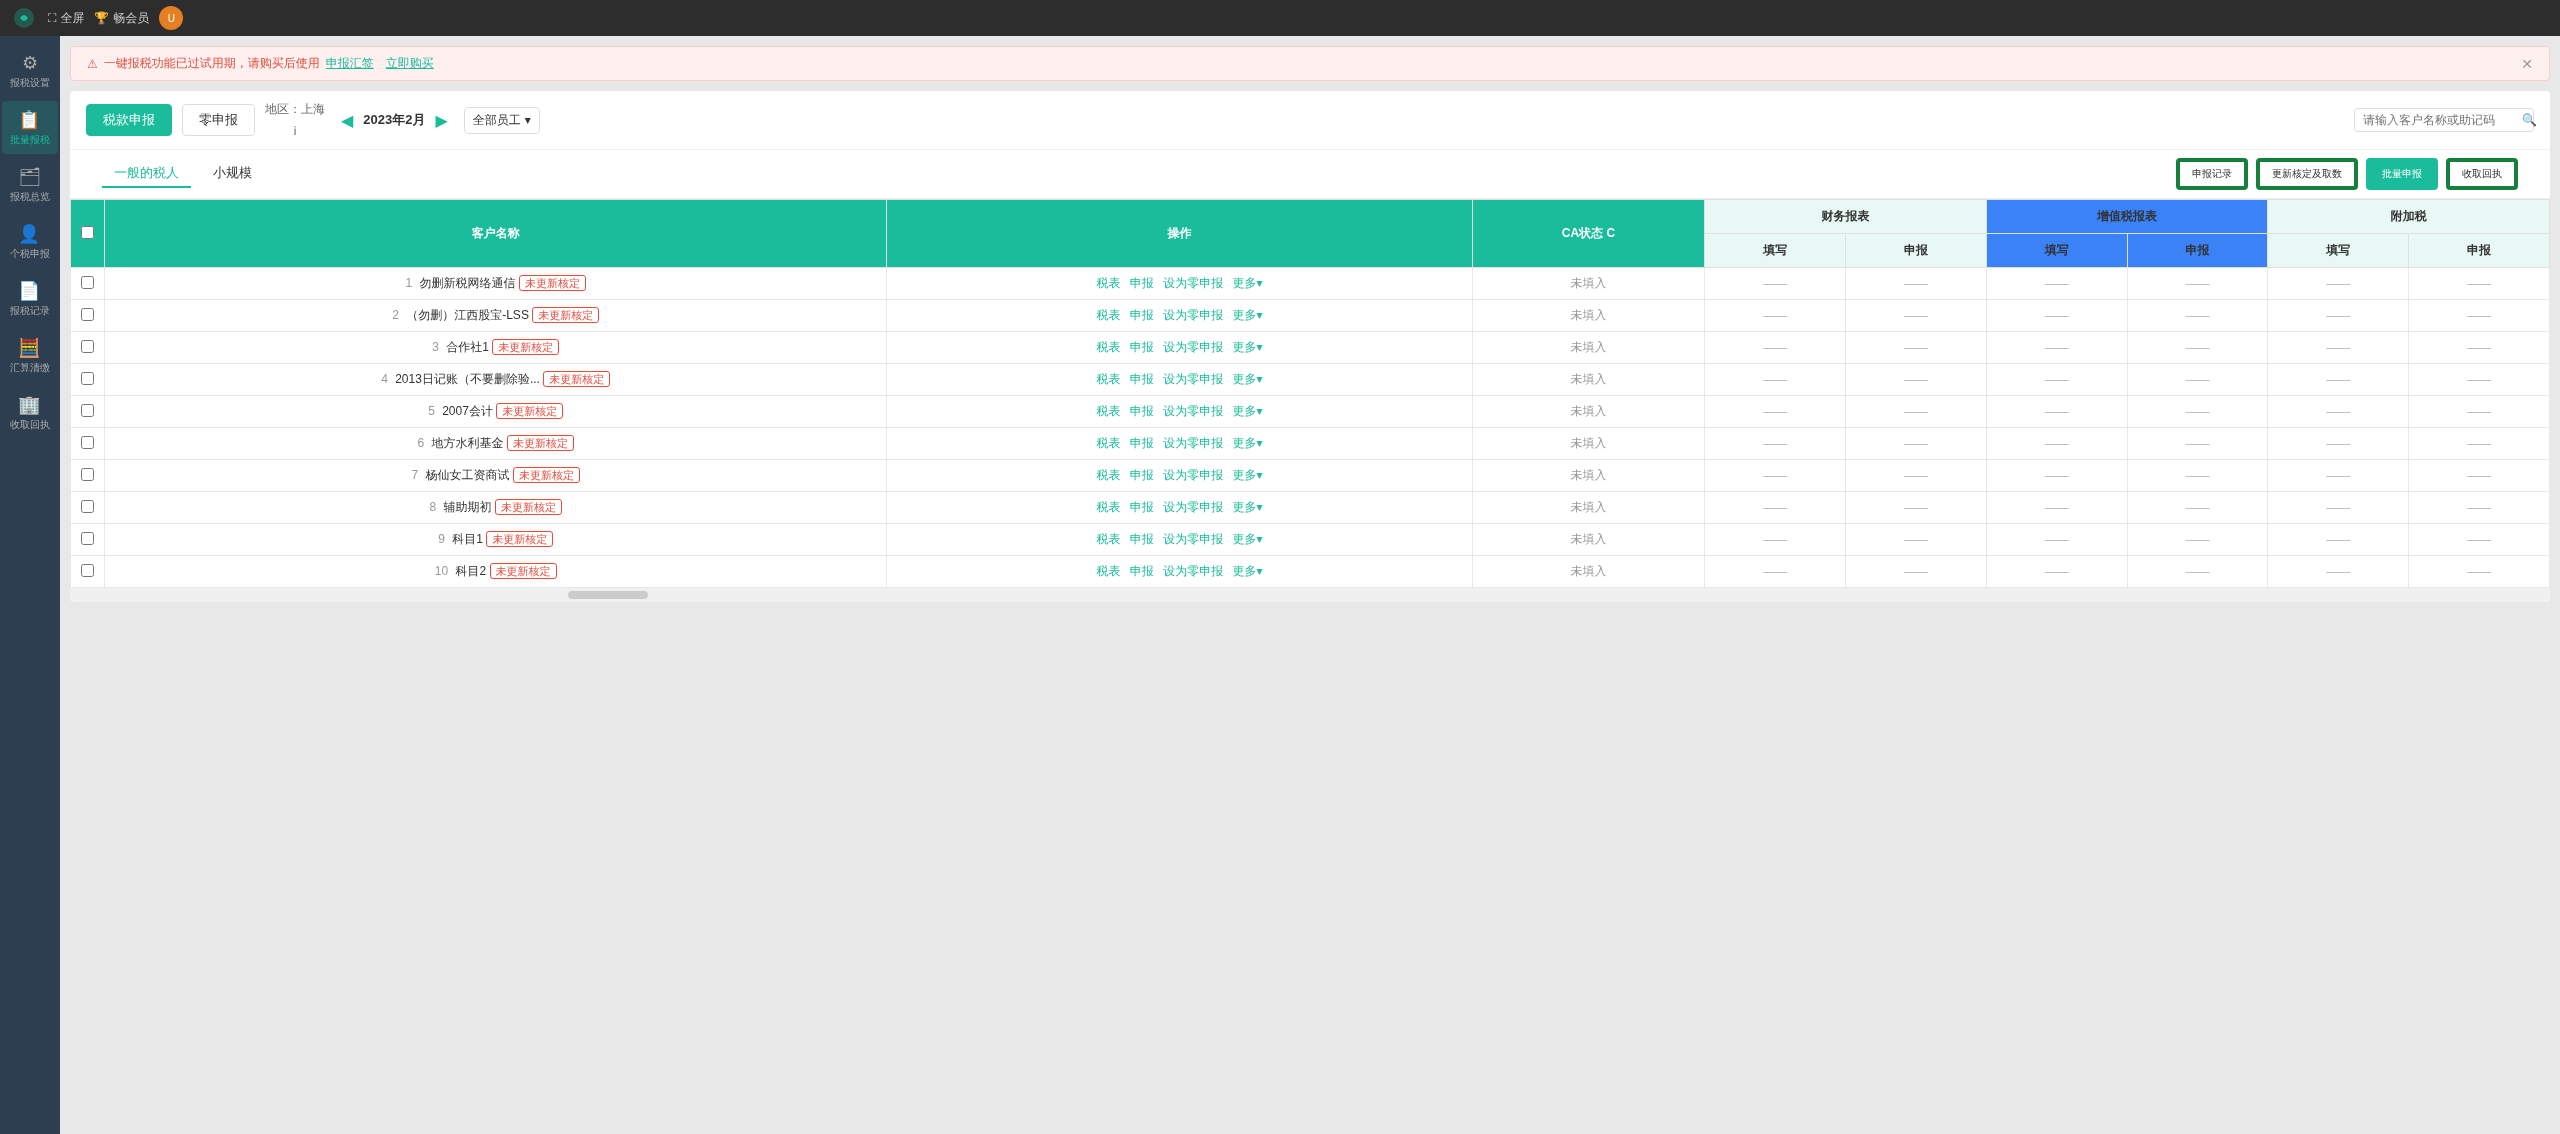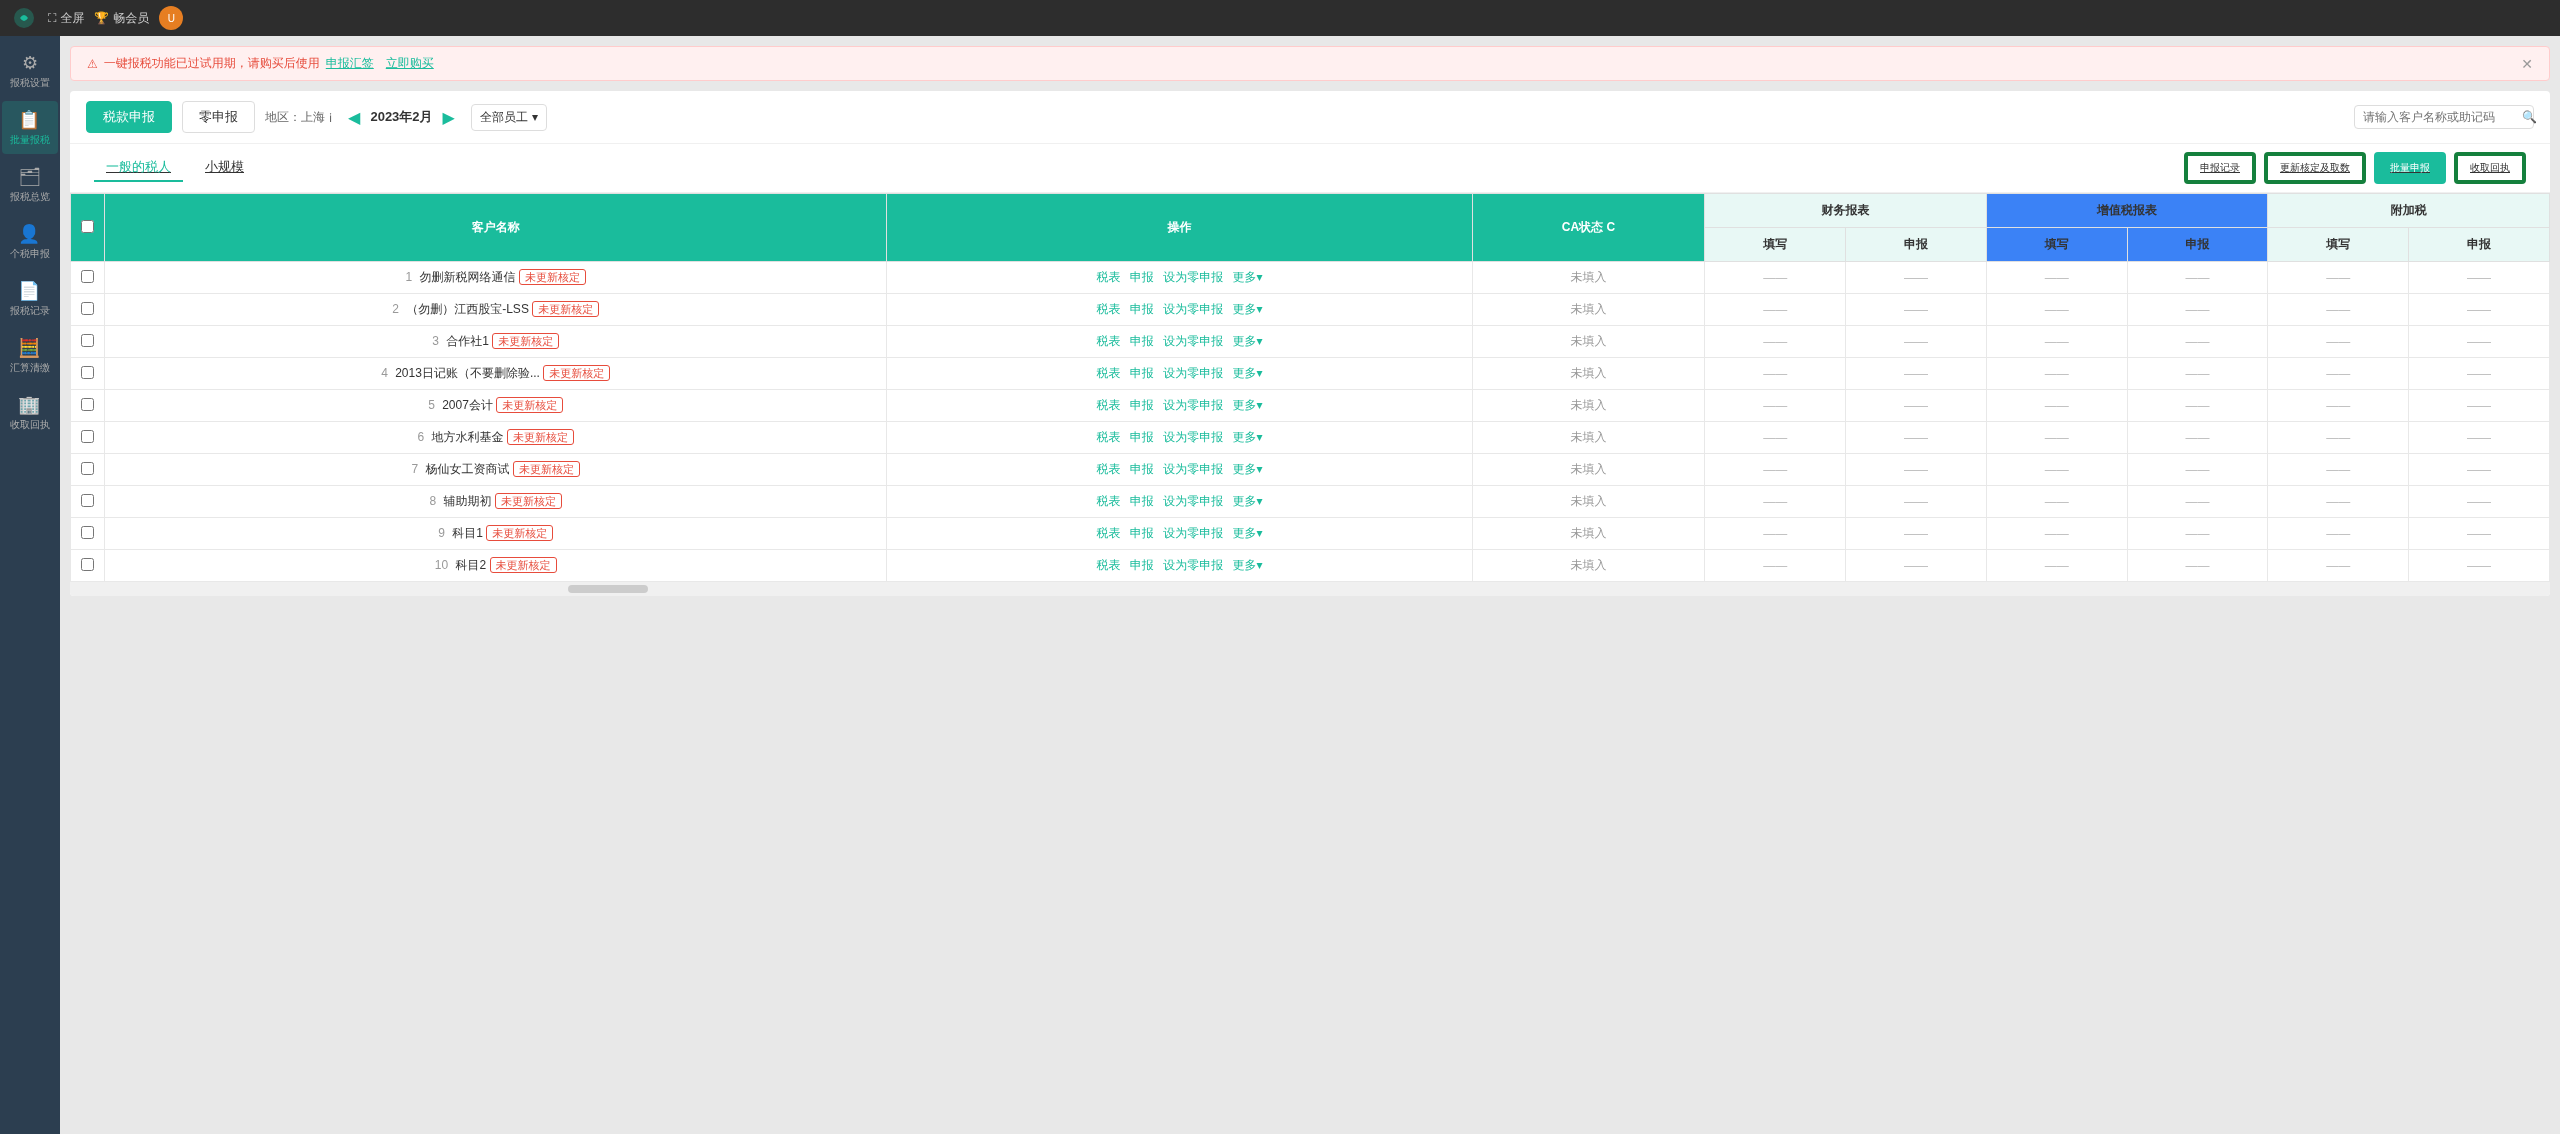--- a/index.html
+++ b/index.html
@@ -167,20 +167,21 @@
       background: #1abc9c;
       color: #fff;
       border-color: #1abc9c;
     }
     .location-area {
       display: flex;
       align-items: center;
       gap: 4px;
       font-size: 12px;
       color: #666;
+      flex-direction: column;
     }
     .date-nav {
       display: flex;
       align-items: center;
       gap: 4px;
     }
     .date-nav .arrow-btn {
       cursor: pointer;
       color: #1abc9c;
       font-size: 16px;
@@ -215,26 +216,25 @@
     .search-area input {
       border: none;
       outline: none;
       flex: 1;
       font-size: 12px;
       color: #999;
     }
 
     
     .toolbar2 {
-      padding: 8px 24px;
+      padding: 8px 32px;
       display: flex;
       align-items: center;
       gap: 10px;
       border-bottom: 1px solid #f0f0f0;
-      text-decoration: underline;
     }
     .taxpayer-tab {
       padding: 4px 12px;
       cursor: pointer;
       font-size: 13px;
       border-bottom: 2px solid transparent;
       color: #333;
     }
     .taxpayer-tab.active {
       color: #1abc9c;

